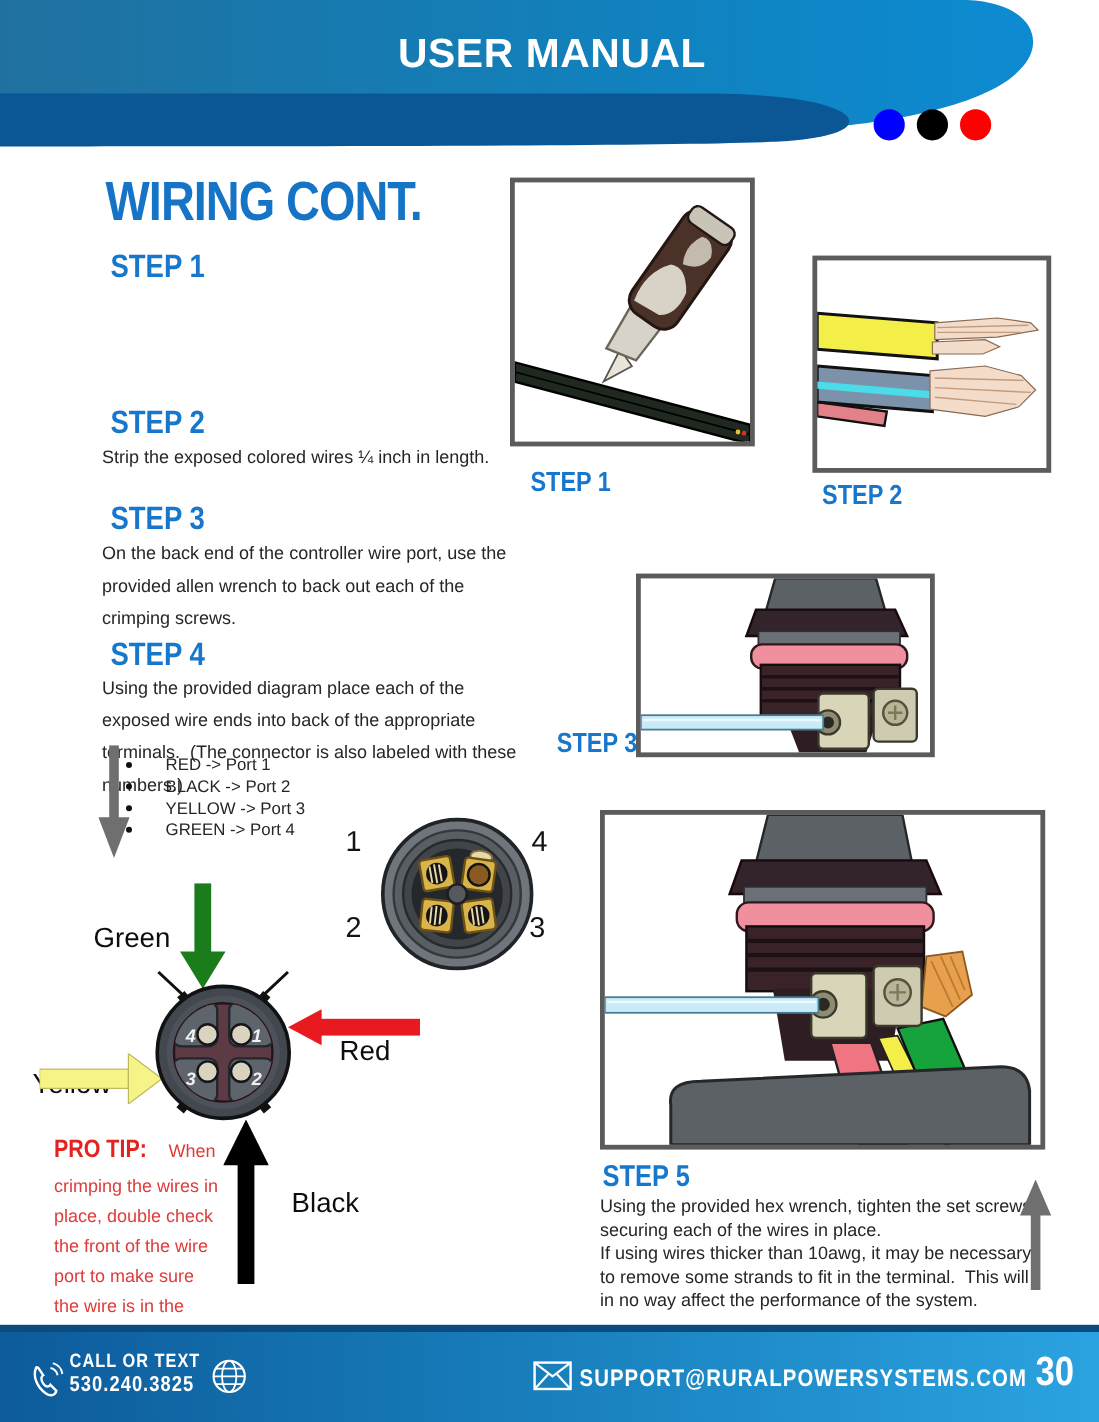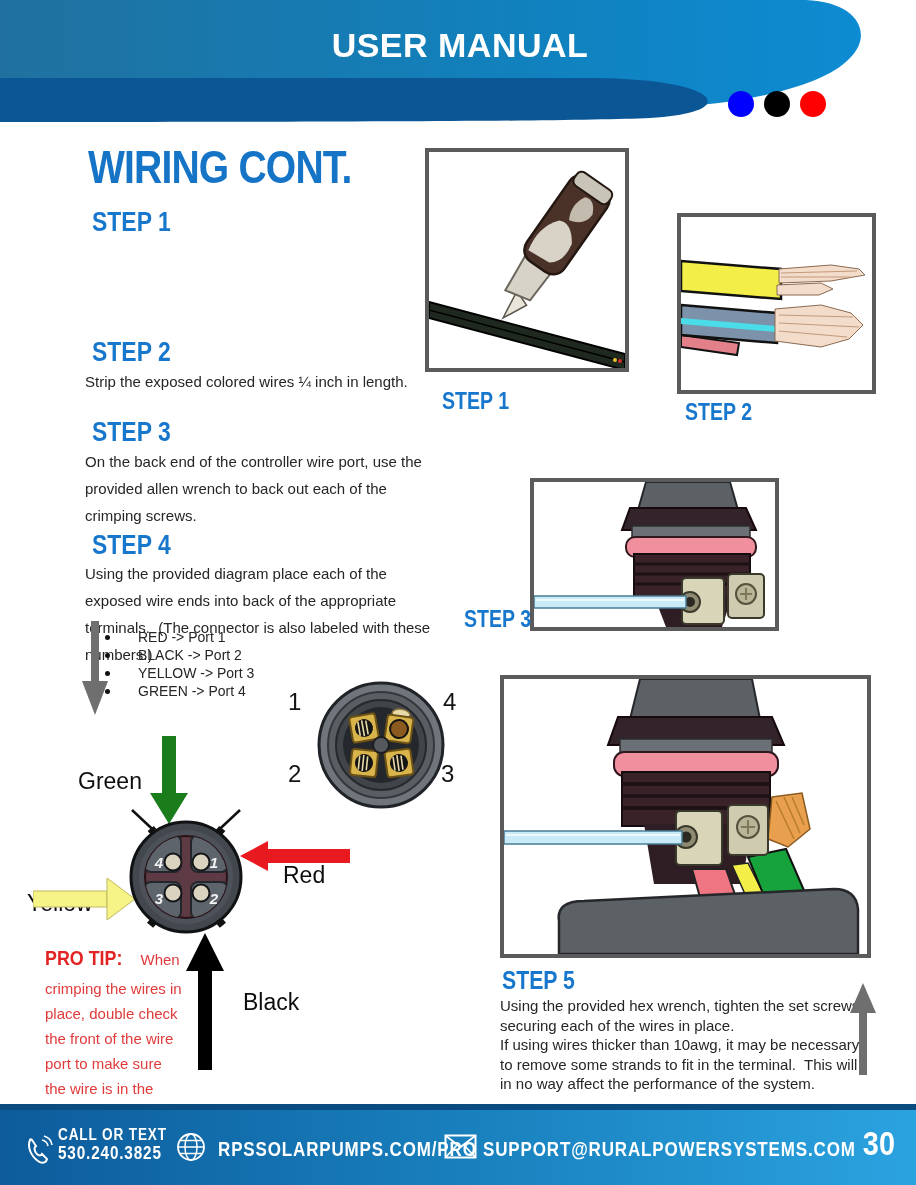--- a/index.html
+++ b/index.html
@@ -332,23 +332,20 @@
       <span class="cond" style="font-size:18px;letter-spacing:1px;font-weight:bold;">530.240.3825</span>
     </div>
 
     <svg class="abs" style="left:176px;top:28px" width="32" height="32">
       <circle cx="15" cy="15" r="13" fill="none" stroke="#ffffff" stroke-width="1.8"></circle>
       <ellipse cx="15" cy="15" rx="6" ry="13" fill="none" stroke="#ffffff" stroke-width="1.5"></ellipse>
       <line x1="2" y1="15" x2="28" y2="15" stroke="#ffffff" stroke-width="1.5"></line>
       <line x1="4" y1="8.5" x2="26" y2="8.5" stroke="#ffffff" stroke-width="1.5"></line>
       <line x1="4" y1="21.5" x2="26" y2="21.5" stroke="#ffffff" stroke-width="1.5"></line>
     </svg>
-    <div class="abs ftext" style="left:218px;top:34px;">
-      <span class="cond f-big">RPSSOLARPUMPS.COM/PRO</span>
-    </div>
 
     <svg class="abs" style="left:444px;top:30px" width="34" height="26">
       <rect x="1.5" y="1.5" width="30" height="22" fill="none" stroke="#ffffff" stroke-width="2"></rect>
       <path d="M2,2 L16.5,13 L31,2" fill="none" stroke="#ffffff" stroke-width="1.8"></path>
       <path d="M2,23 L13,11 M31,23 L20,11" fill="none" stroke="#ffffff" stroke-width="1.8"></path>
     </svg>
     <div class="abs ftext" style="left:483px;top:34px;">
       <span class="cond f-big">SUPPORT@RURALPOWERSYSTEMS.COM</span>
     </div>
 

